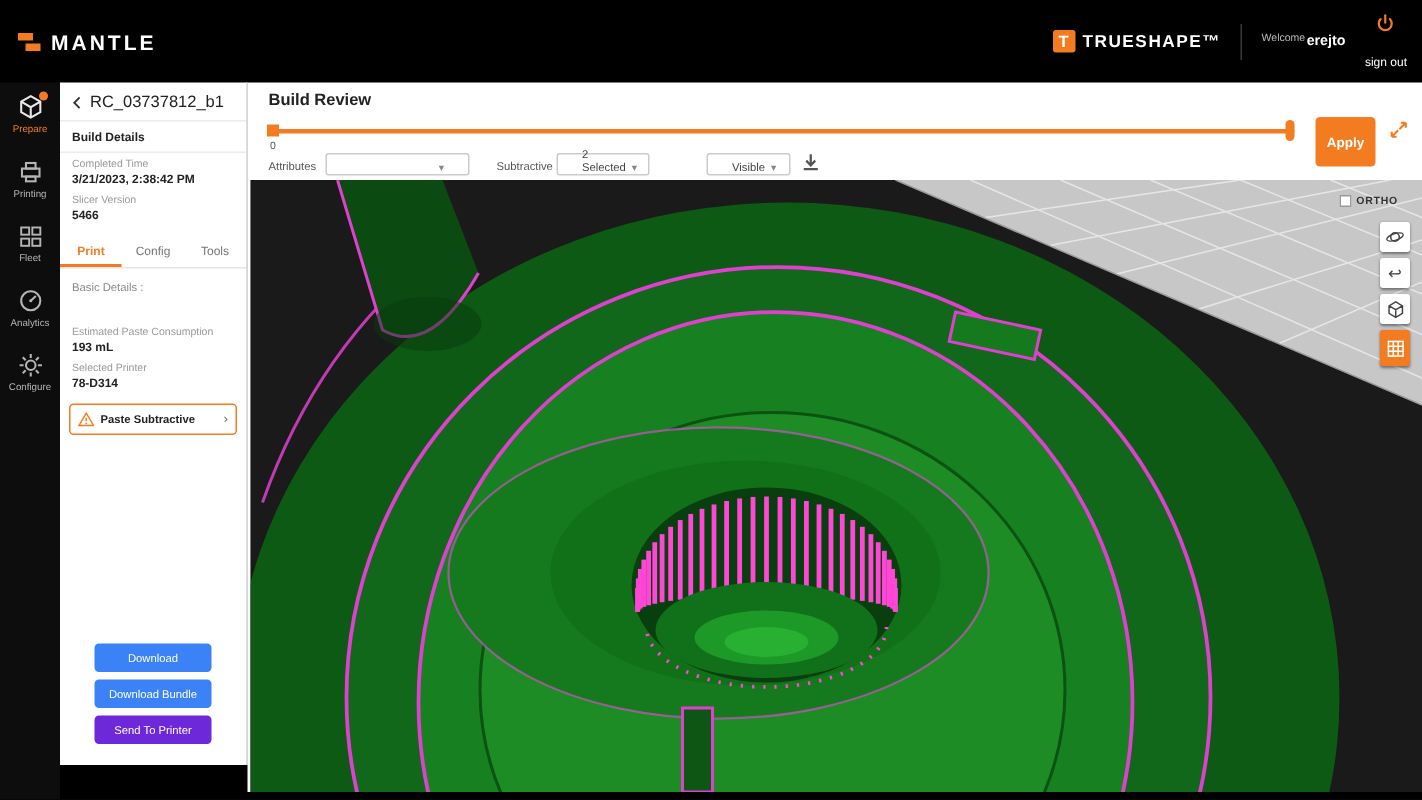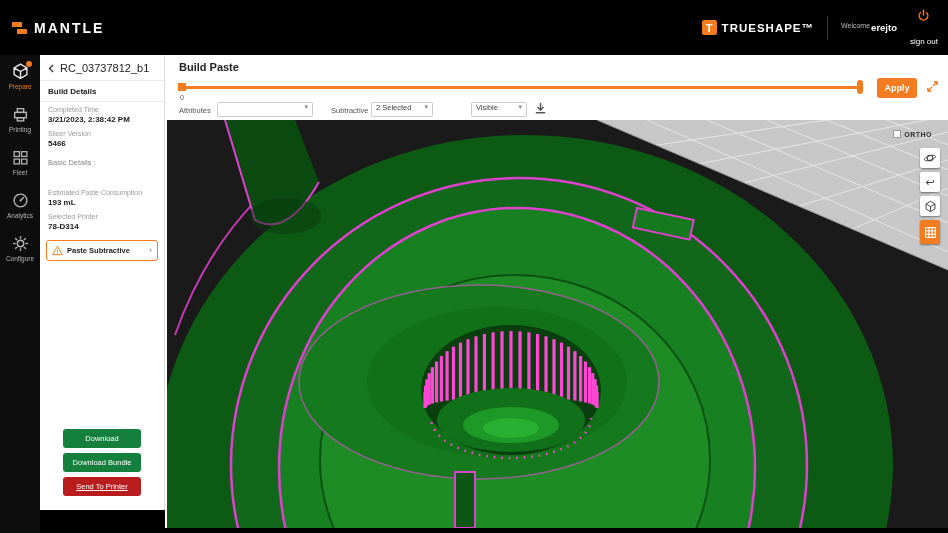--- a/index.html
+++ b/index.html
@@ -40,34 +40,34 @@
   .tabs { display:flex; border-bottom:1px solid #e5e5e5; margin-top:8px; }
   .tab { flex:1; text-align:center; font-size:8px; color:#777; padding:5px 0 4px; cursor:pointer; }
   .tab.active { color:#f47c20; font-weight:bold; border-bottom:2px solid #f47c20; }
   .basic { font-size:7.5px; color:#888; padding:8px 8px 2px; }
   .spacer18 { height:16px; }
   .warnrow { margin:7px 6px 0; border:1px solid #f47c20; border-radius:3px; display:flex; align-items:center; gap:4px; padding:4px 5px; cursor:pointer; background:#fff; }
   .warnrow .wtxt { font-size:7.5px; font-weight:bold; color:#222; flex:1; }
   .warnrow .chev { font-size:9px; color:#777; line-height:1; }
   .panel-actions { margin-top:auto; display:flex; flex-direction:column; align-items:center; gap:5px; padding:10px 0 14px; }
   .btn { width:78px; text-align:center; font-size:7.5px; padding:5px 0; border-radius:3px; color:#fff; cursor:pointer; }
-  .btn-dark { background:#15803d; }
-  .btn-orange { background:#b91c1c;text-decoration:underline; }
+  .btn-dark { background:#3b82f6; }
+  .btn-orange { background:#6d28d9; }
 
   
   .main { position:absolute; left:165px; top:55px; width:783px; height:473px; background:#fff; }
   .br-title { position:absolute; left:14px; top:6px; font-size:11px; font-weight:bold; color:#222; }
   .slider-track { position:absolute; left:14px; top:31px; width:684px; height:3px; background:#f47c20; border-radius:2px; cursor:pointer; }
   .slider-sq { position:absolute; left:13px; top:28px; width:8px; height:8px; background:#f47c20; cursor:pointer; }
   .slider-handle { position:absolute; left:692px; top:25px; width:6px; height:14px; background:#f47c20; border-radius:3px; cursor:pointer; }
   .slider-zero { position:absolute; left:15px; top:39px; font-size:7px; color:#555; }
-  .apply-btn { position:absolute; left:712px; top:23px; width:40px; height:20px; background:#f47c20; color:#fff; font-size:9px; font-weight:bold; border-radius:3px; display:flex; align-items:center; justify-content:center; cursor:pointer; }
+  .apply-btn { position:absolute; left:712px; top:23px; width:40px; height:33px; background:#f47c20; color:#fff; font-size:9px; font-weight:bold; border-radius:3px; display:flex; align-items:center; justify-content:center; cursor:pointer; }
   .expand-btn { position:absolute; left:760px; top:24px; cursor:pointer; }
   .ctrl-label { position:absolute; top:51px; font-size:7.5px; color:#555; }
-  .dd { position:absolute; top:47px; height:15px; border:1px solid #ccc; border-radius:2px; display:flex; align-items:flex-start; justify-content:space-between; font-size:7.5px; color:#444; padding:0 4px; background:#fff; cursor:pointer; }
+  .dd { position:absolute; top:47px; height:15px; border:1px solid #ccc; border-radius:2px; display:flex; align-items:flex-end; justify-content:space-between; font-size:7.5px; color:#444; padding:0 16px; background:#fff; cursor:pointer; }
   .dd .chev { font-size:7px; color:#888; margin-left:4px; }
   .dl-btn { position:absolute; left:368px; top:46px; cursor:pointer; }
 
   
   .viewport { position:absolute; left:2px; top:65px; width:781px; height:408px; background:#191919; overflow:hidden; cursor:grab; }
   .scene { position:absolute; left:0; top:0; width:781px; height:408px; }
   .ortho { position:absolute; right:16px; top:10px; display:flex; align-items:center; gap:3px; }
   .ortho .box { width:8px; height:8px; background:#fff; border:1px solid #999; cursor:pointer; }
   .ortho .lbl { font-size:7px; color:#333; font-weight:bold; letter-spacing:.5px; }
   .vtoolbar { position:absolute; right:8px; top:28px; display:flex; flex-direction:column; gap:4px; }
@@ -179,20 +179,25 @@
   <div class="sec-title">Build Details</div>
   <div class="hdiv"></div>
   <div class="field">
     <div class="lbl">Completed Time</div>
     <div class="val">3/21/2023, 2:38:42 PM</div>
   </div>
   <div class="field">
     <div class="lbl">Slicer Version</div>
     <div class="val">5466</div>
   </div>
+  <div class="tabs">
+    <div class="tab active">Print</div>
+    <div class="tab">Config</div>
+    <div class="tab">Tools</div>
+  </div>
   <div class="basic">Basic Details :</div>
   <div class="spacer18"></div>
   <div class="field">
     <div class="lbl">Estimated Paste Consumption</div>
     <div class="val">193 mL</div>
   </div>
   <div class="field">
     <div class="lbl">Selected Printer</div>
     <div class="val">78-D314</div>
   </div>
@@ -206,21 +211,21 @@
     <span class="chev">›</span>
   </div>
   <div class="panel-actions">
     <div class="btn btn-dark">Download</div>
     <div class="btn btn-dark">Download Bundle</div>
     <div class="btn btn-orange">Send To Printer</div>
   </div>
 </div>
 
 <div class="main">
-  <div class="br-title">Build Paste</div>
+  <div class="br-title">Build Review</div>
 
   <div class="slider-track"></div>
   <div class="slider-sq"></div>
   <div class="slider-handle"></div>
   <div class="slider-zero">0</div>
 
   <div class="apply-btn">Apply</div>
   <span class="expand-btn">
     <svg width="15" height="15" viewBox="0 0 16 16">
       <g stroke="#f47c20" stroke-width="1.5" fill="none">

